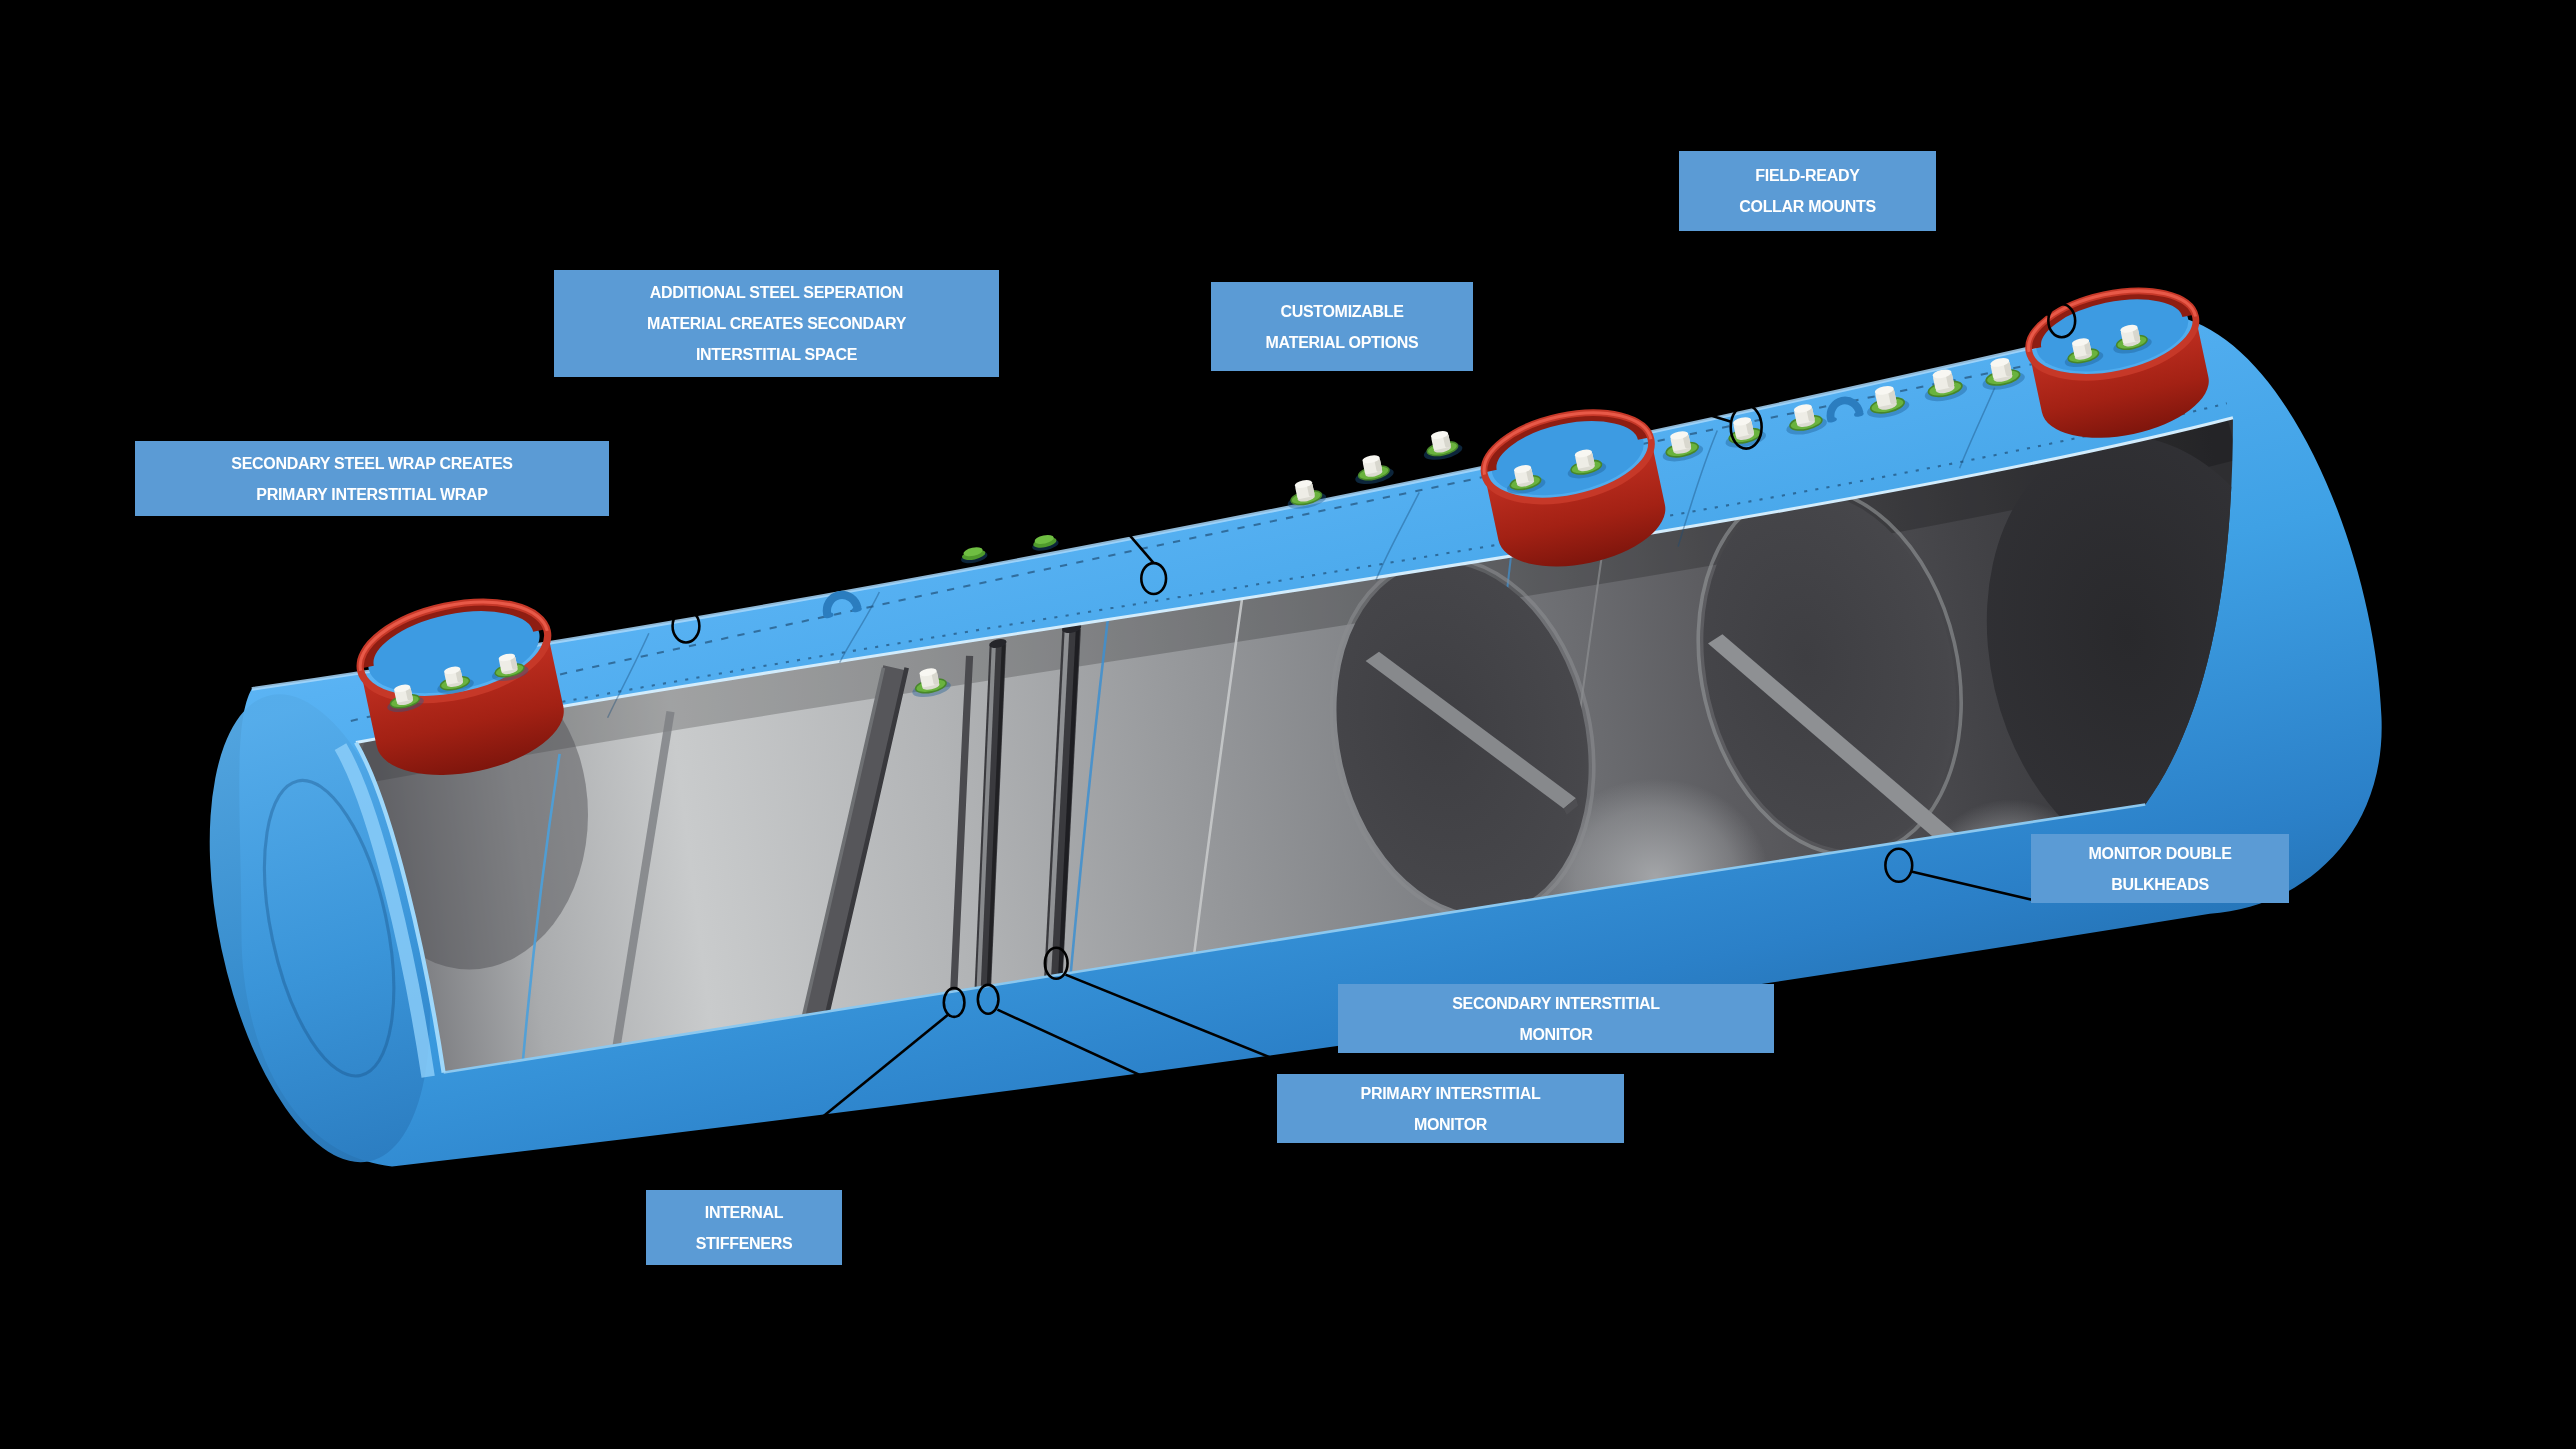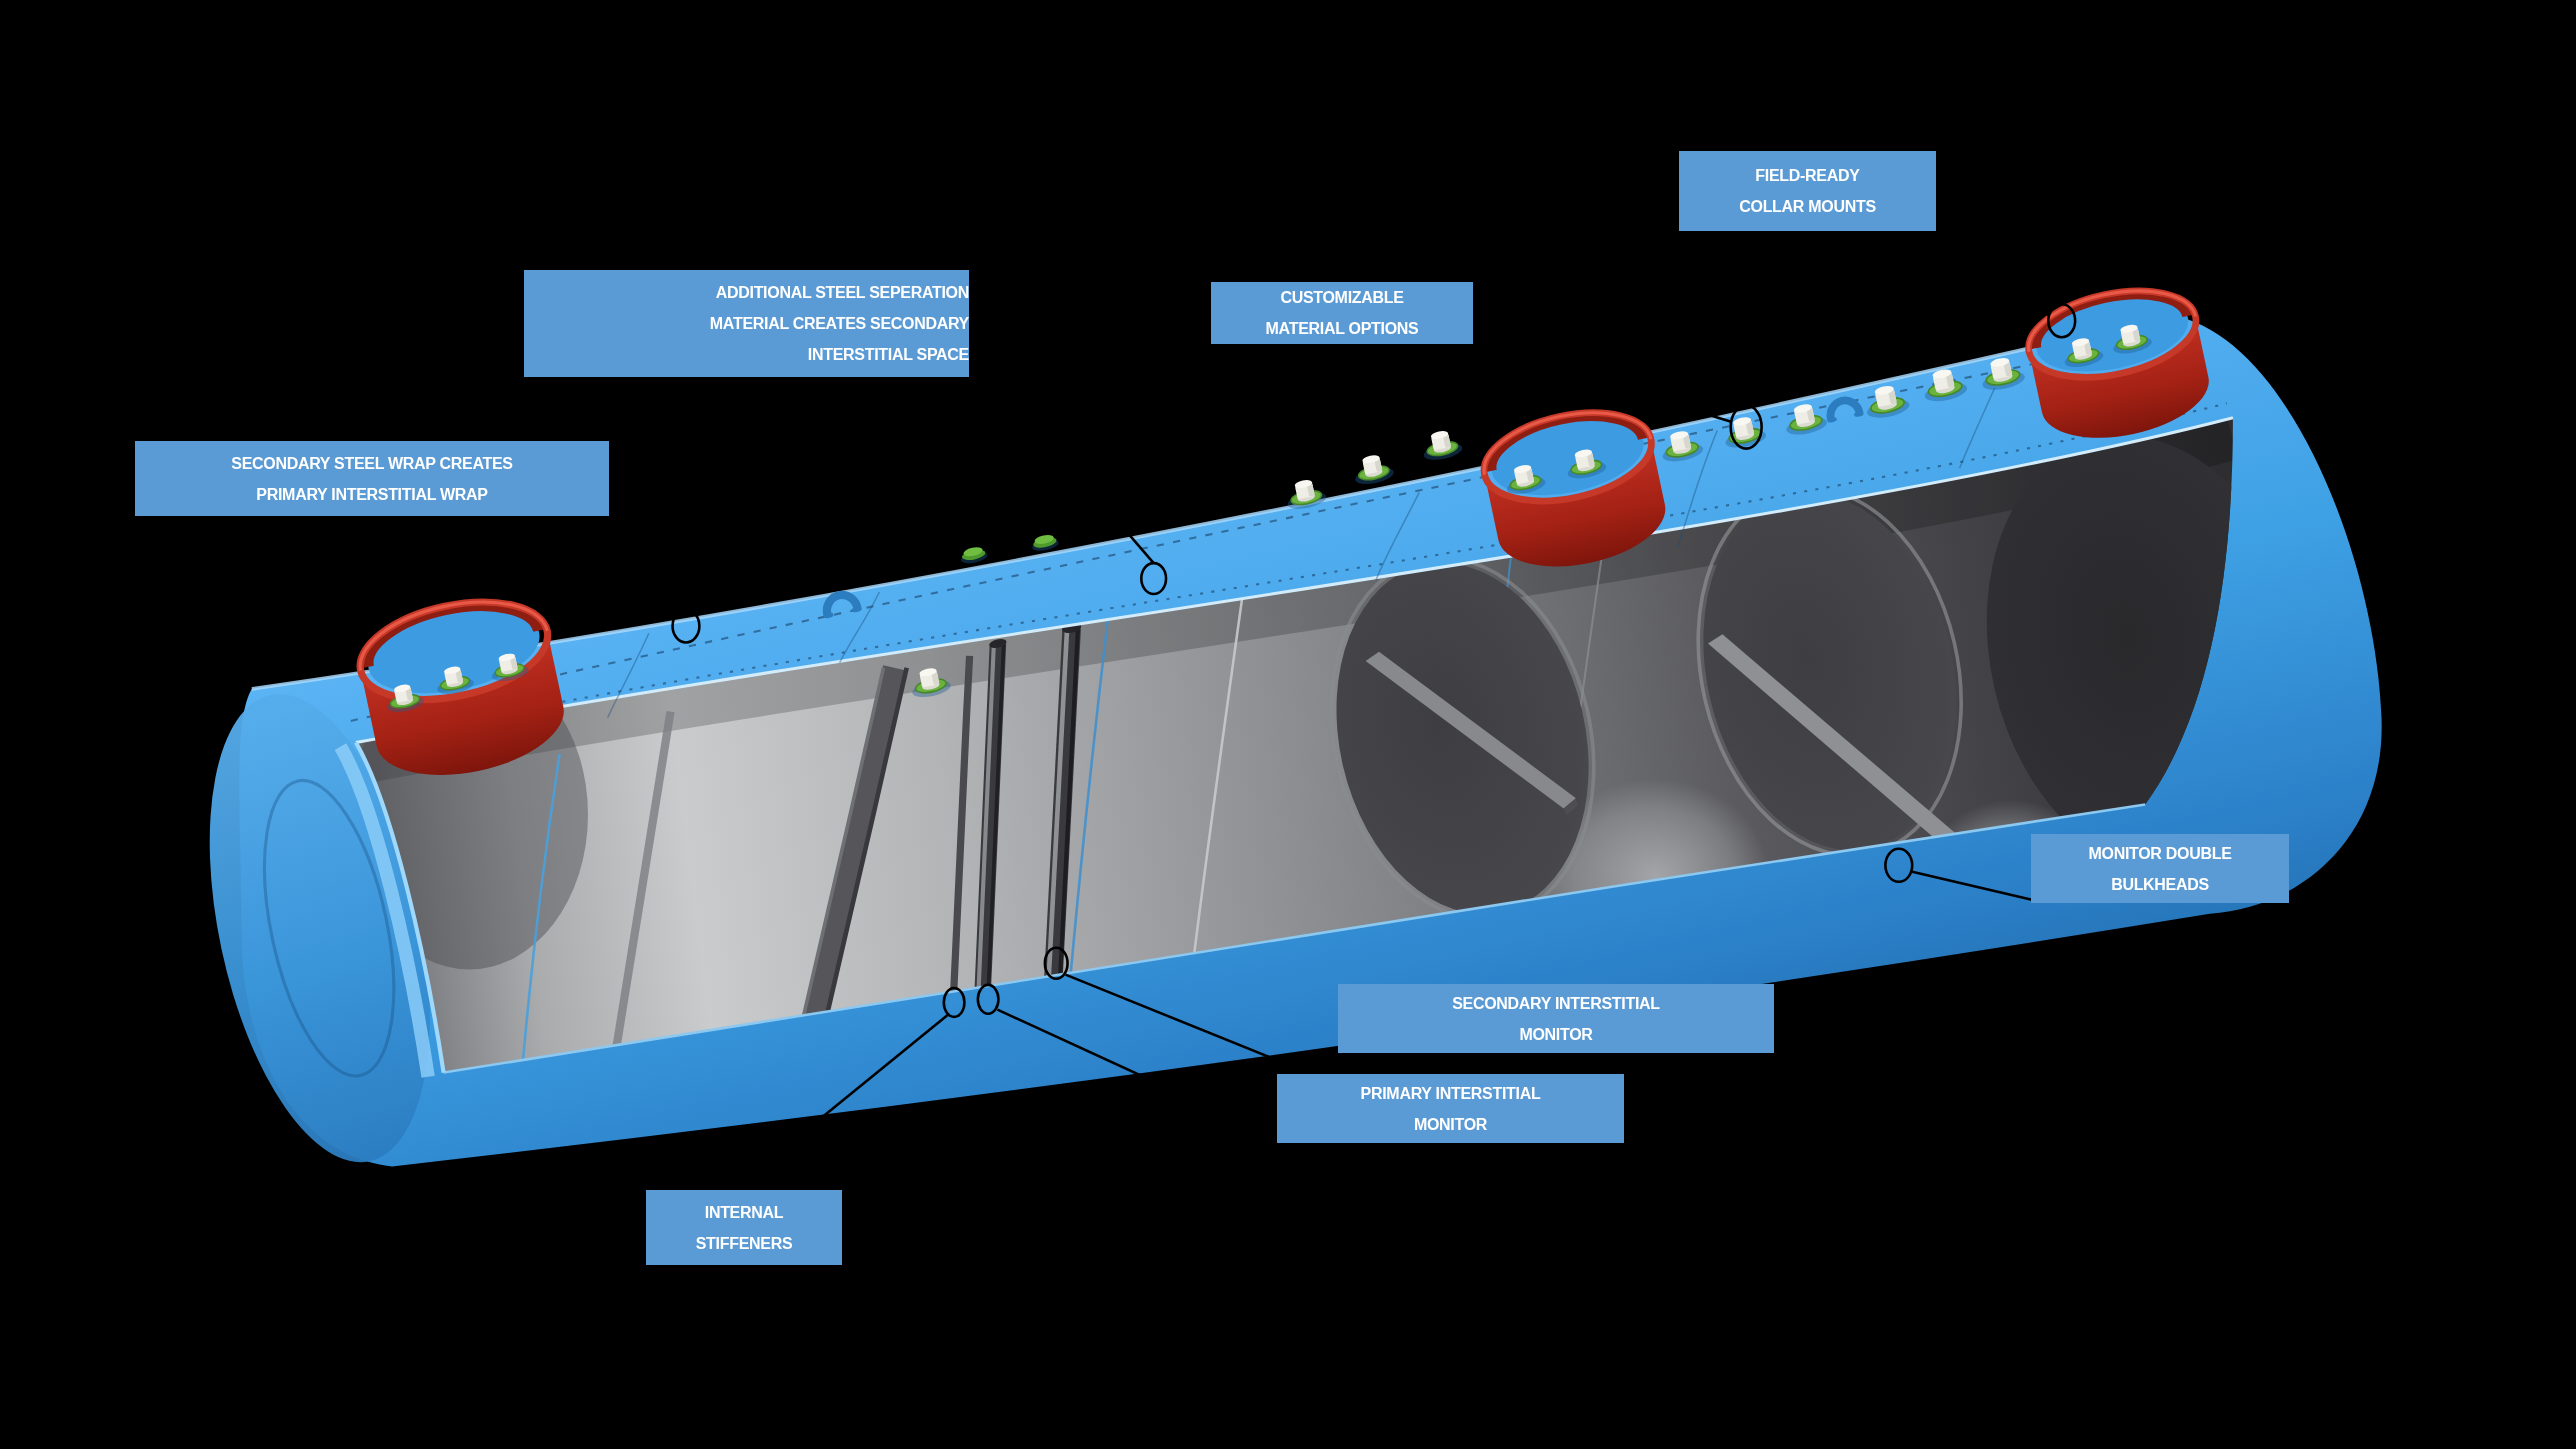--- a/index.html
+++ b/index.html
@@ -257,27 +257,27 @@
     <ellipse cx="1850" cy="1944" rx="20" ry="28"></ellipse>
     <line x1="1838" y1="1968" x2="1488" y2="2253"></line>
   </g>
 </svg>
 
 <div class="label" style="left:135px;top:441px;width:474px;height:75px;">
   <span>SECONDARY STEEL WRAP CREATES</span>
   <span>PRIMARY INTERSTITIAL WRAP</span>
 </div>
 
-<div class="label" style="left:524px;top:270px;width:445px;height:107px;align-items:flex-end;">
+<div class="label" style="left:554px;top:270px;width:445px;height:107px;">
   <span>ADDITIONAL STEEL SEPERATION</span>
   <span>MATERIAL CREATES SECONDARY</span>
   <span>INTERSTITIAL SPACE</span>
 </div>
 
-<div class="label" style="left:1211px;top:282px;width:262px;height:62px;">
+<div class="label" style="left:1211px;top:282px;width:262px;height:89px;">
   <span>CUSTOMIZABLE</span>
   <span>MATERIAL OPTIONS</span>
 </div>
 
 <div class="label" style="left:1679px;top:151px;width:257px;height:80px;">
   <span>FIELD-READY</span>
   <span>COLLAR MOUNTS</span>
 </div>
 
 <div class="label" style="left:2031px;top:834px;width:258px;height:69px;">

